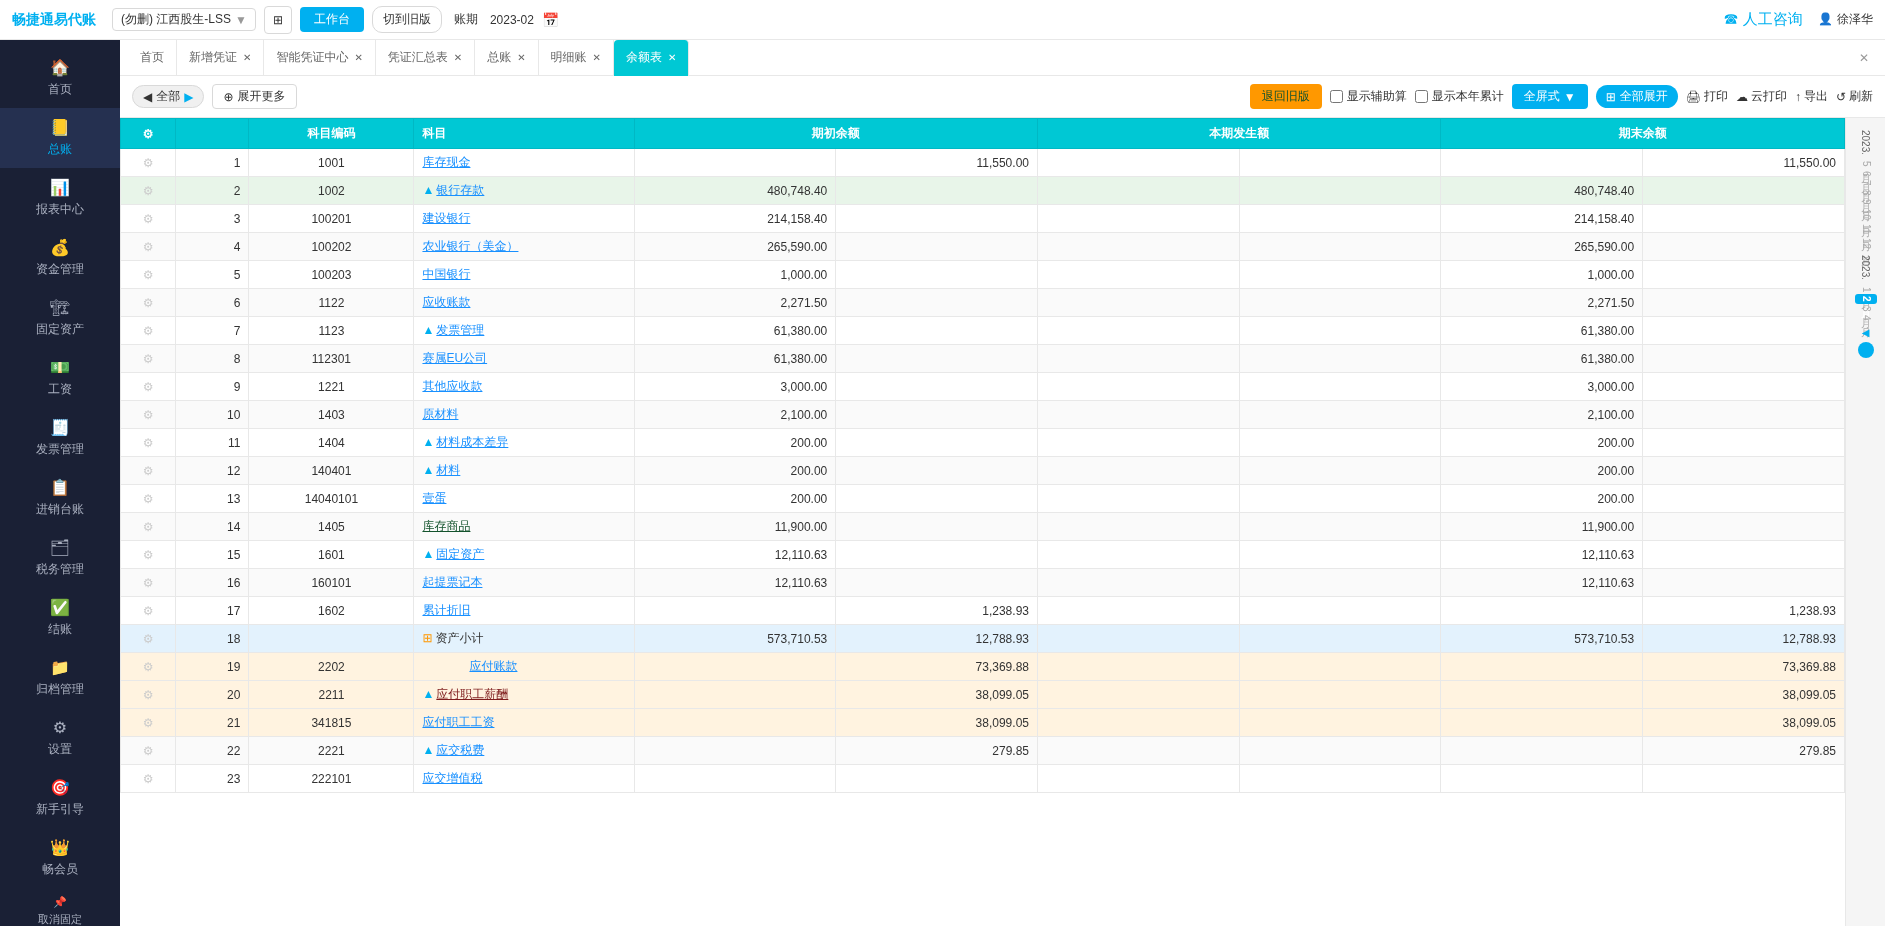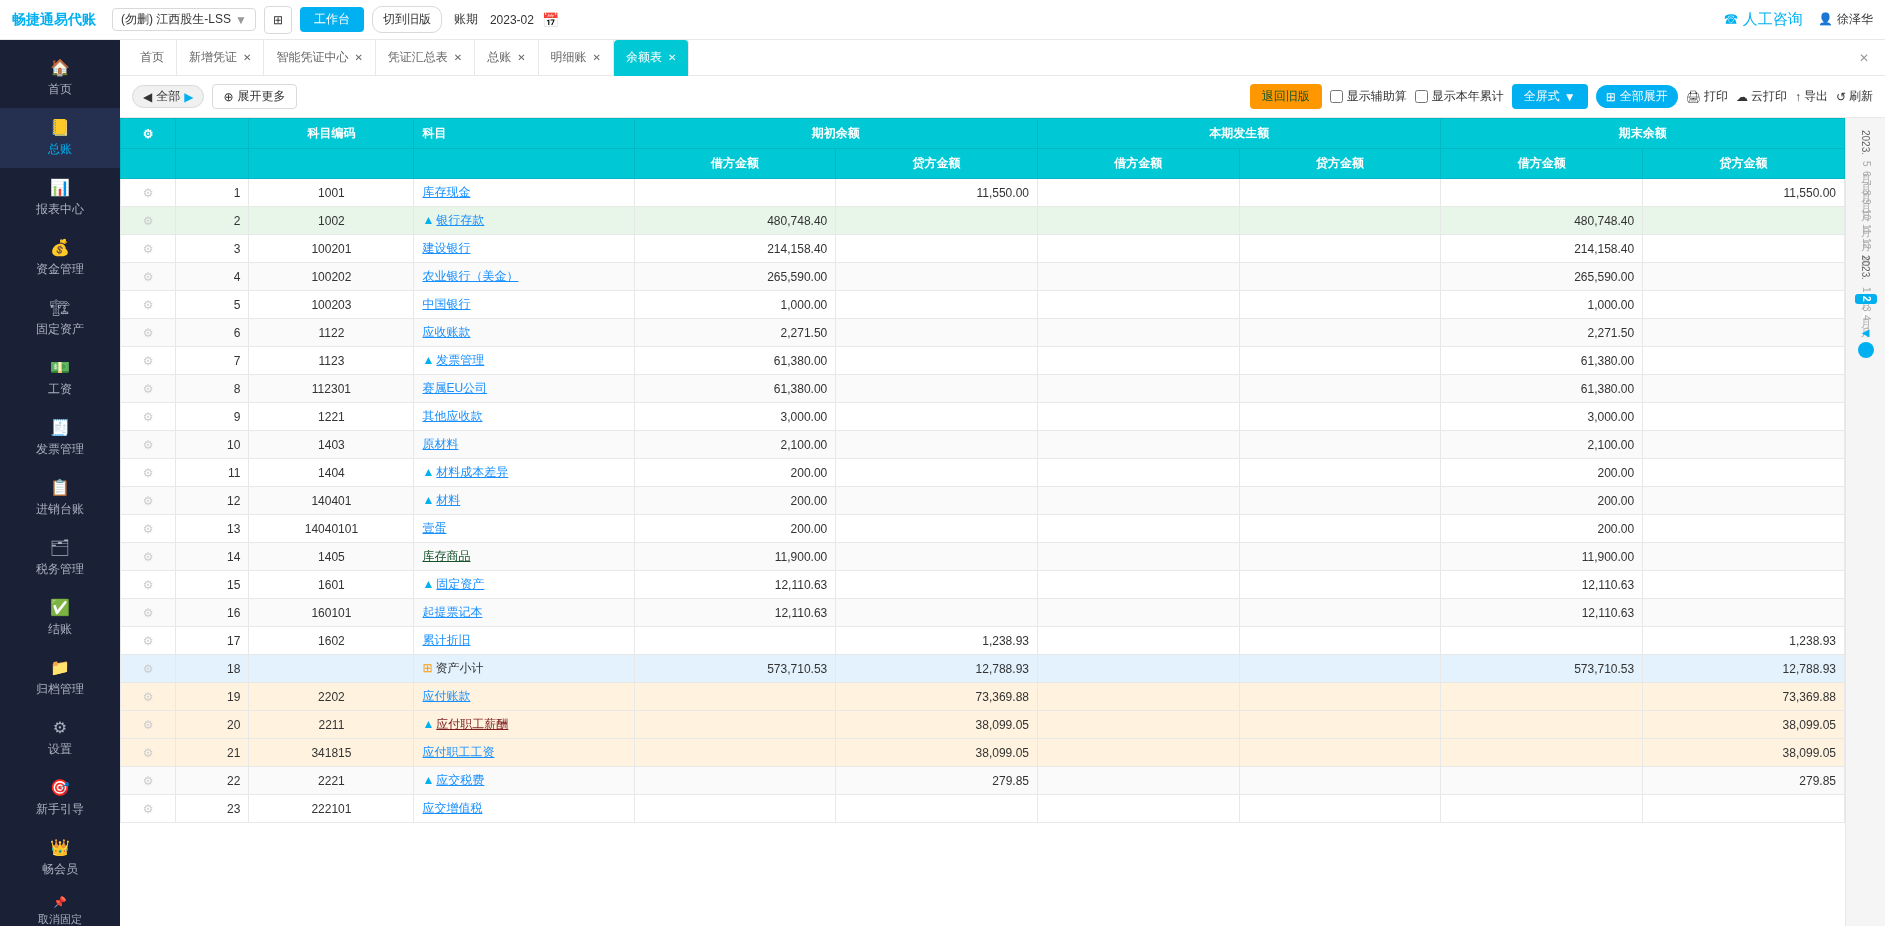--- a/index.html
+++ b/index.html
@@ -247,32 +247,20 @@
           <thead>
             <tr>
               <th class="gear-cell">⚙</th>
               <th class="col-num"></th>
               <th class="col-code">科目编码</th>
               <th class="col-subject">科目</th>
               <th colspan="2">期初余额</th>
               <th colspan="2">本期发生额</th>
               <th colspan="2">期末余额</th>
             </tr>
-            <tr>
-              <th class="gear-cell"></th>
-              <th class="col-num"></th>
-              <th class="col-code"></th>
-              <th class="col-subject"></th>
-              <th class="col-amount">借方金额</th>
-              <th class="col-amount">贷方金额</th>
-              <th class="col-amount">借方金额</th>
-              <th class="col-amount">贷方金额</th>
-              <th class="col-amount">借方金额</th>
-              <th class="col-amount">贷方金额</th>
-            </tr>
           </thead>
           <tbody id="table-body">
           <tr>
     <td class="gear-cell" style="text-align:center;color:#ccc;">⚙</td>
     <td class="col-num num-right">1</td>
     <td class="col-code">1001</td>
     <td class="col-subject"><span style="color:#1890ff;text-decoration:underline;cursor:pointer;">库存现金</span></td>
     <td class="col-amount num-right" style="color:;"></td>
     <td class="col-amount num-right" style="color:#333;">11,550.00</td>
     <td class="col-amount num-right"></td>
@@ -481,21 +469,21 @@
     <td class="col-amount num-right" style="color:#333;">12,788.93</td>
     <td class="col-amount num-right"></td>
     <td class="col-amount num-right"></td>
     <td class="col-amount num-right" style="color:#333;">573,710.53</td>
     <td class="col-amount num-right" style="color:#333;">12,788.93</td>
   </tr>
               <tr class="row-orange">
     <td class="gear-cell" style="text-align:center;color:#ccc;">⚙</td>
     <td class="col-num num-right">19</td>
     <td class="col-code">2202</td>
-    <td class="col-subject"><span style="color:#1890ff;text-decoration:underline;cursor:pointer;">应付账款</span></td>
+    <td class="col-subject"><span style="color:#1890ff;text-decoration:underline;cursor:pointer;margin-left:47px;">应付账款</span></td>
     <td class="col-amount num-right" style="color:;"></td>
     <td class="col-amount num-right" style="color:#333;">73,369.88</td>
     <td class="col-amount num-right"></td>
     <td class="col-amount num-right"></td>
     <td class="col-amount num-right" style=""></td>
     <td class="col-amount num-right" style="background:#fff3e0;color:#333;">73,369.88</td>
   </tr>
               <tr class="row-orange">
     <td class="gear-cell" style="text-align:center;color:#ccc;">⚙</td>
     <td class="col-num num-right">20</td>

